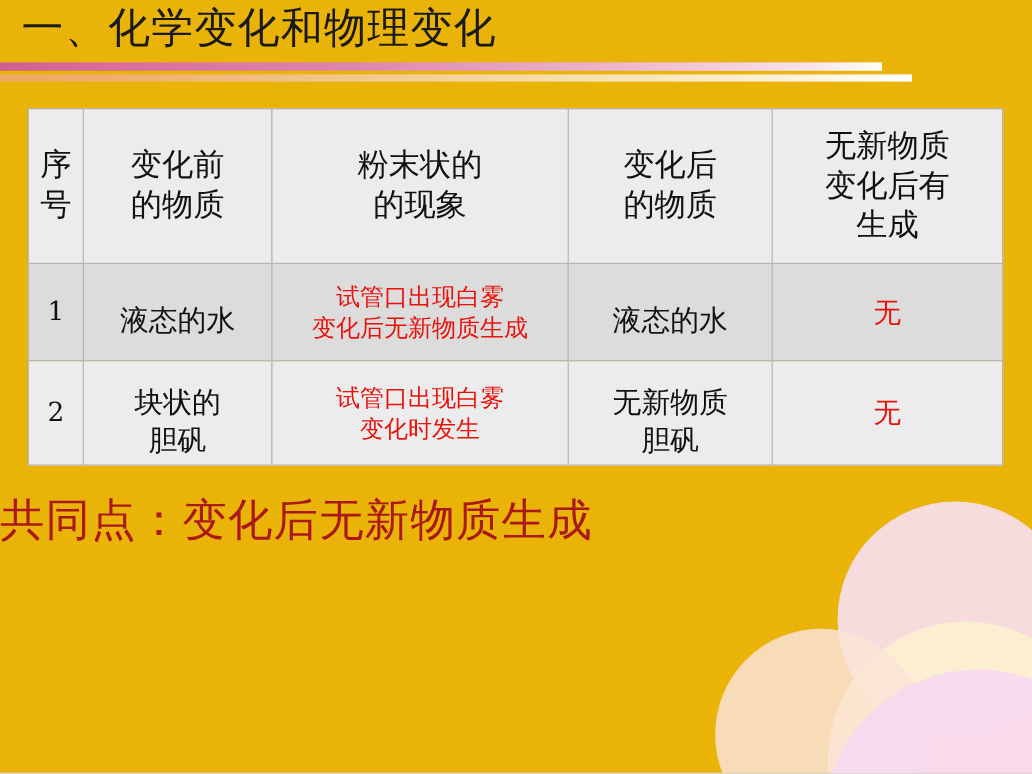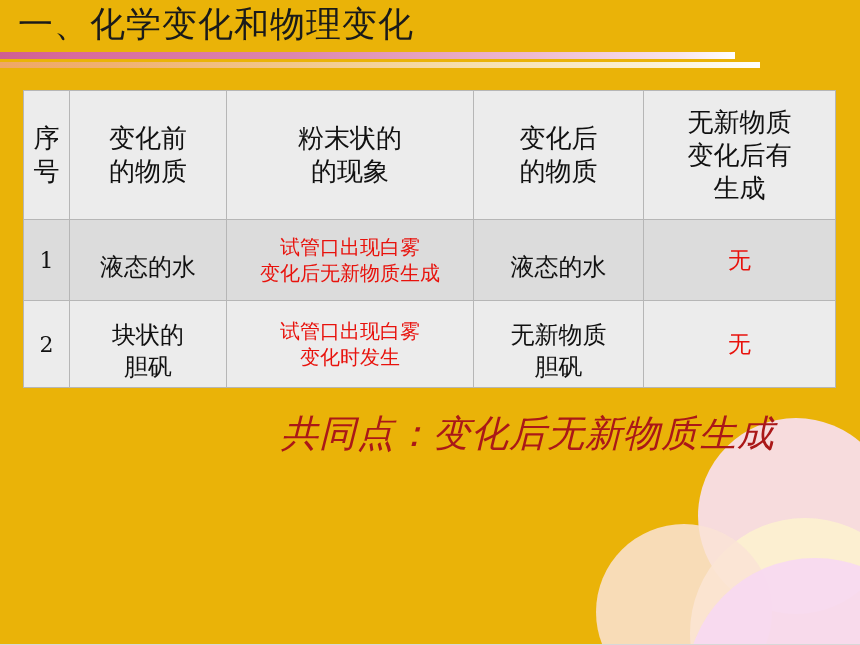--- a/index.html
+++ b/index.html
@@ -166,29 +166,28 @@
     color: #e8120c;
   }
   .lines span { display: block; }
 
   
   .conclusion {
     position: absolute;
     left: 0;
     top: 410px;
     width: 775px;
-    text-align: right;
+    text-align: left;
     font-family: "DejaVu Serif", serif;
     font-size: 37px;
     line-height: 48px;
     color: #aa1818;
     letter-spacing: 1px;
     z-index: 3;
     white-space: nowrap;
-    font-style: italic;
   }
 </style>
 </head>
 <body>
 
 <div id="slide">
 
   <div class="deco deco-pink-top"></div>
   <div class="deco deco-cream-right"></div>
   <div class="deco deco-peach-left"></div>

